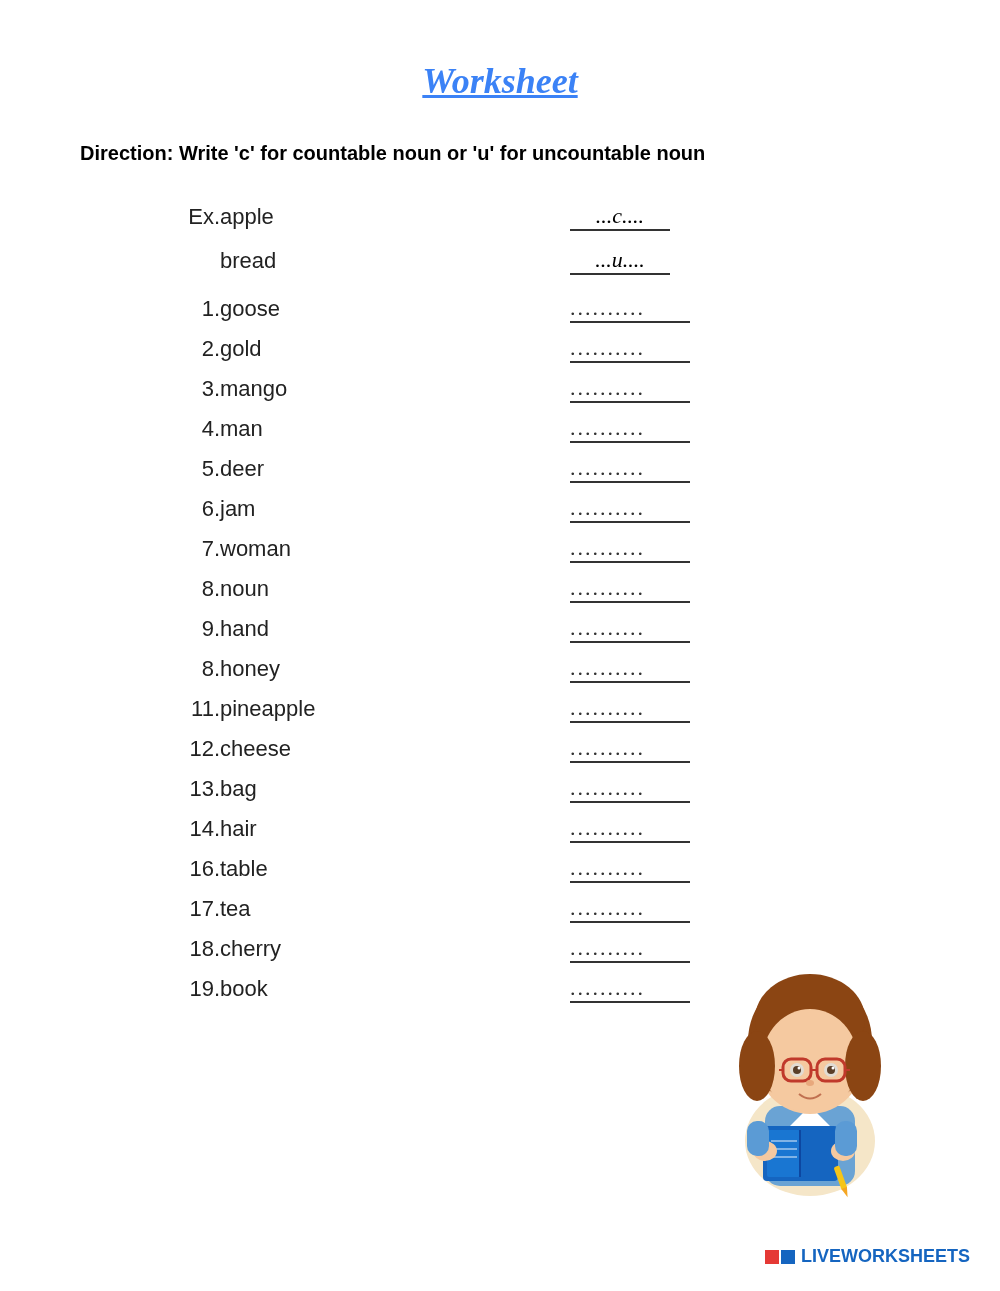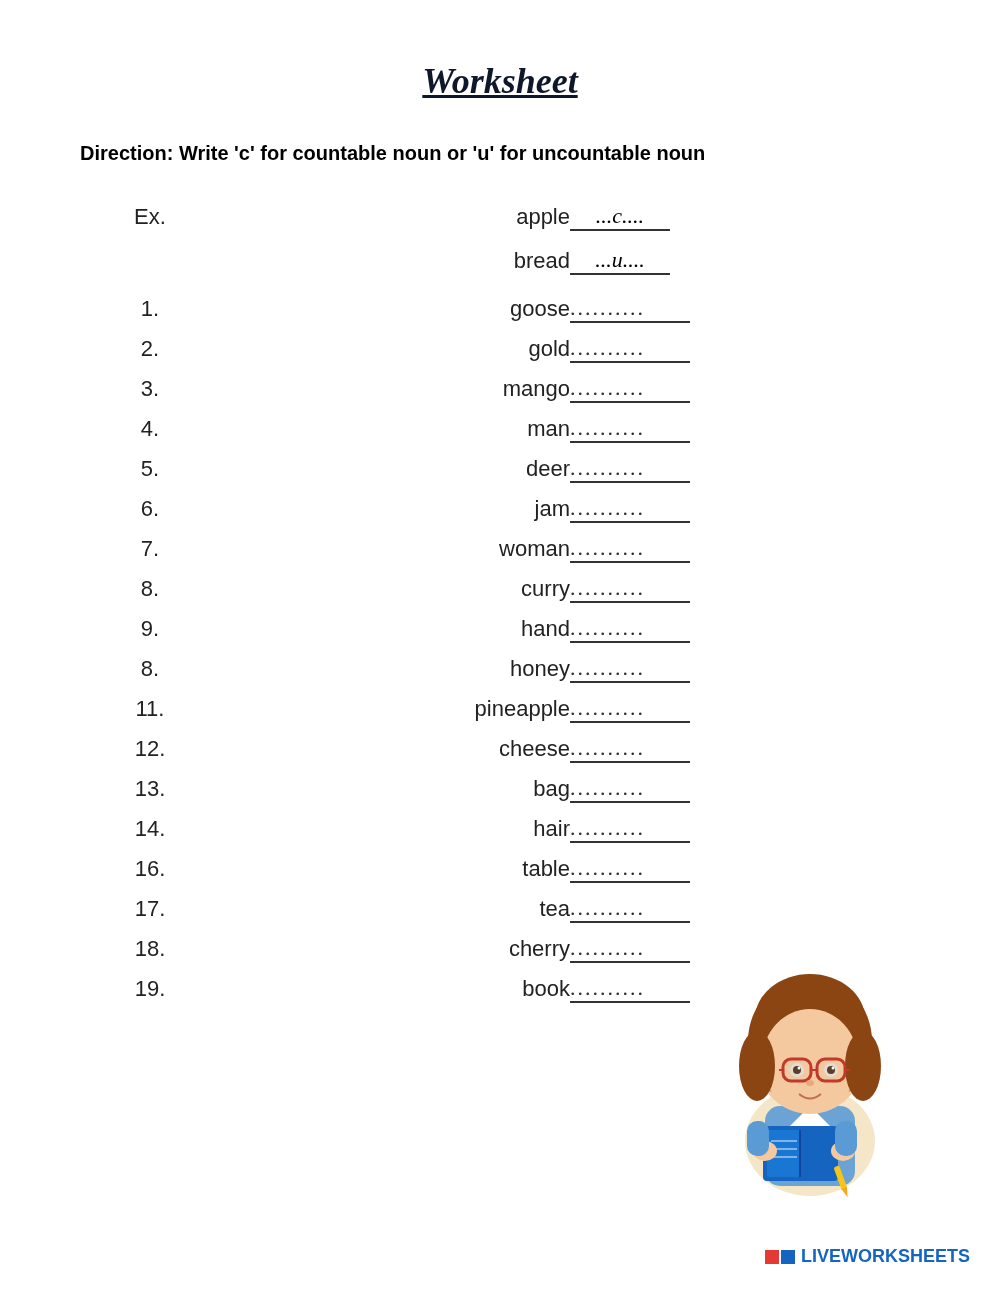--- a/index.html
+++ b/index.html
@@ -17,21 +17,21 @@
       padding: 60px 80px 80px 80px;
     }
 
     .title {
       text-align: center;
       font-size: 36px;
       font-weight: bold;
       text-decoration: underline;
       font-family: 'Georgia', serif;
       margin-bottom: 40px;
-      color: #0f172a;
+      color: #3b82f6;
       font-style: italic;
     }
 
     .direction {
       font-size: 20px;
       font-weight: bold;
       margin-bottom: 30px;
       color: #000;
       font-family: Liberation Sans, sans-serif;
     }
@@ -43,28 +43,28 @@
 
     .worksheet-table td {
       padding: 6px 0;
       font-size: 22px;
       color: #222;
       font-family: Arial, sans-serif;
     }
 
     .num-col {
       width: 80px;
-      text-align: center;
+      text-align: right;
       padding-left: 10px;
       margin-left: 40px;
     }
 
     .word-col {
       width: 200px;
-      text-align: right;
+      text-align: left;
     }
 
     .answer-col {
       width: 200px;
       text-align: left;
     }
 
     .answer-line {
       display: inline-block;
       border-bottom: 2px solid #333;
@@ -180,21 +180,21 @@
         <td class="word-col">jam</td>
         <td class="answer-col"><span class="answer-line">..........</span></td>
       </tr>
       <tr>
         <td class="num-col">7.</td>
         <td class="word-col">woman</td>
         <td class="answer-col"><span class="answer-line">..........</span></td>
       </tr>
       <tr>
         <td class="num-col">8.</td>
-        <td class="word-col">curry</td>
+        <td class="word-col">noun</td>
         <td class="answer-col"><span class="answer-line">..........</span></td>
       </tr>
       <tr>
         <td class="num-col">9.</td>
         <td class="word-col">hand</td>
         <td class="answer-col"><span class="answer-line">..........</span></td>
       </tr>
       <tr>
         <td class="num-col">8.</td>
         <td class="word-col">honey</td>

